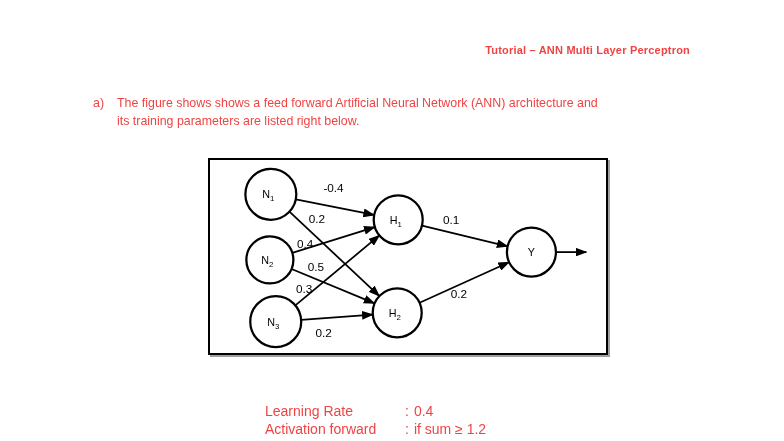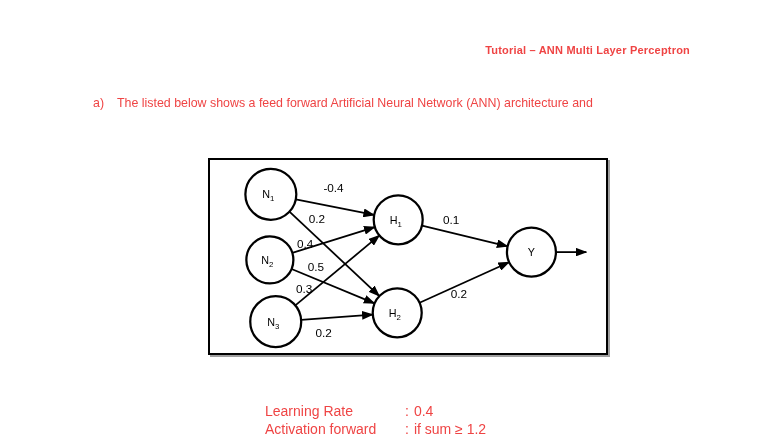--- a/index.html
+++ b/index.html
@@ -83,21 +83,22 @@
 </head>
 <body>
 
 <div class="page">
 
   <div class="header-title">Tutorial – ANN Multi Layer Perceptron</div>
 
   <div class="question">
     <span class="q-marker">a)</span>
     <div class="q-lines">
-      <div>The listed below shows a feed forward Artificial Neural Network (ANN) architecture and</div>
+      <div>The figure shows shows a feed forward Artificial Neural Network (ANN) architecture and</div>
+      <div>its training parameters are listed right below.</div>
     </div>
   </div>
 
   <div class="figure-box">
     <svg id="network-svg" width="396" height="193" viewBox="0 0 400 197">
       <defs>
         <marker id="arrow" viewBox="0 0 12 9" refX="11" refY="4.5" markerWidth="12" markerHeight="9" orient="auto" markerUnits="userSpaceOnUse">
           <path d="M0 0 L12 4.5 L0 9 Z" fill="#000000"></path>
         </marker>
       </defs>

